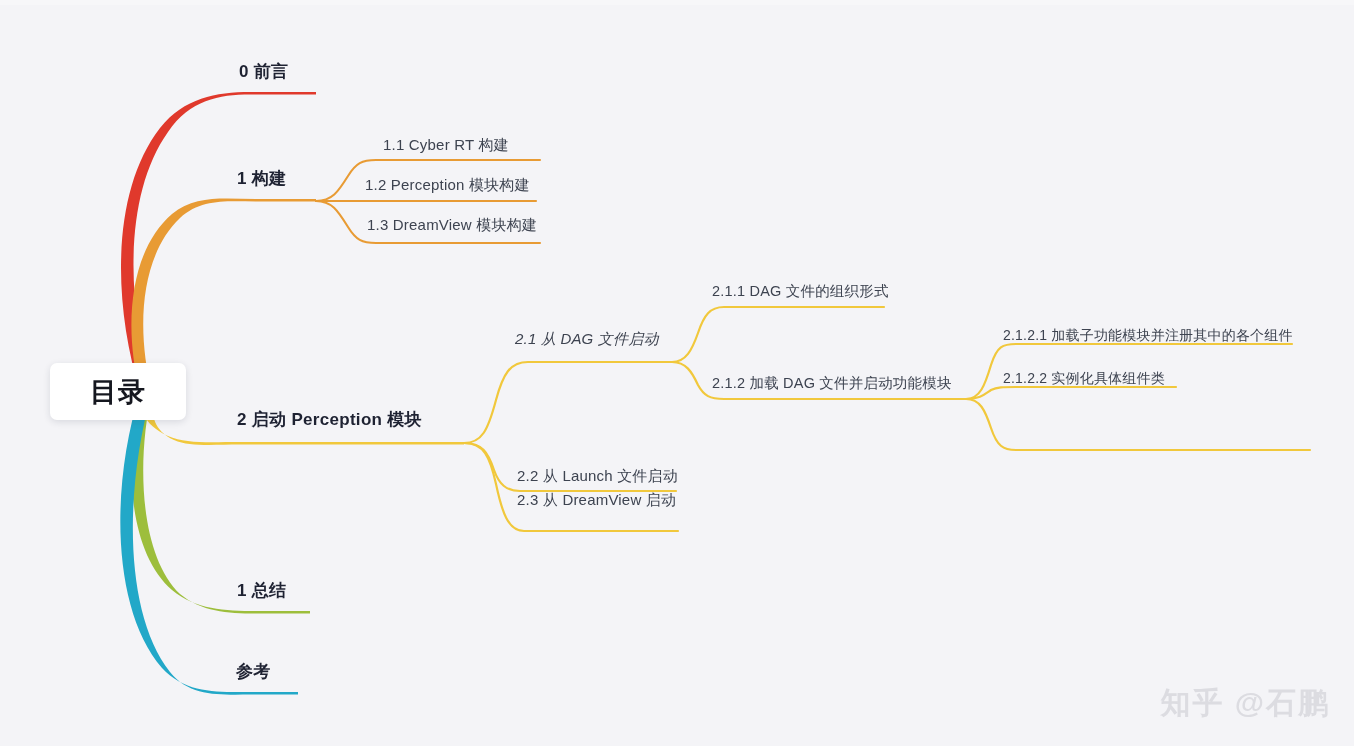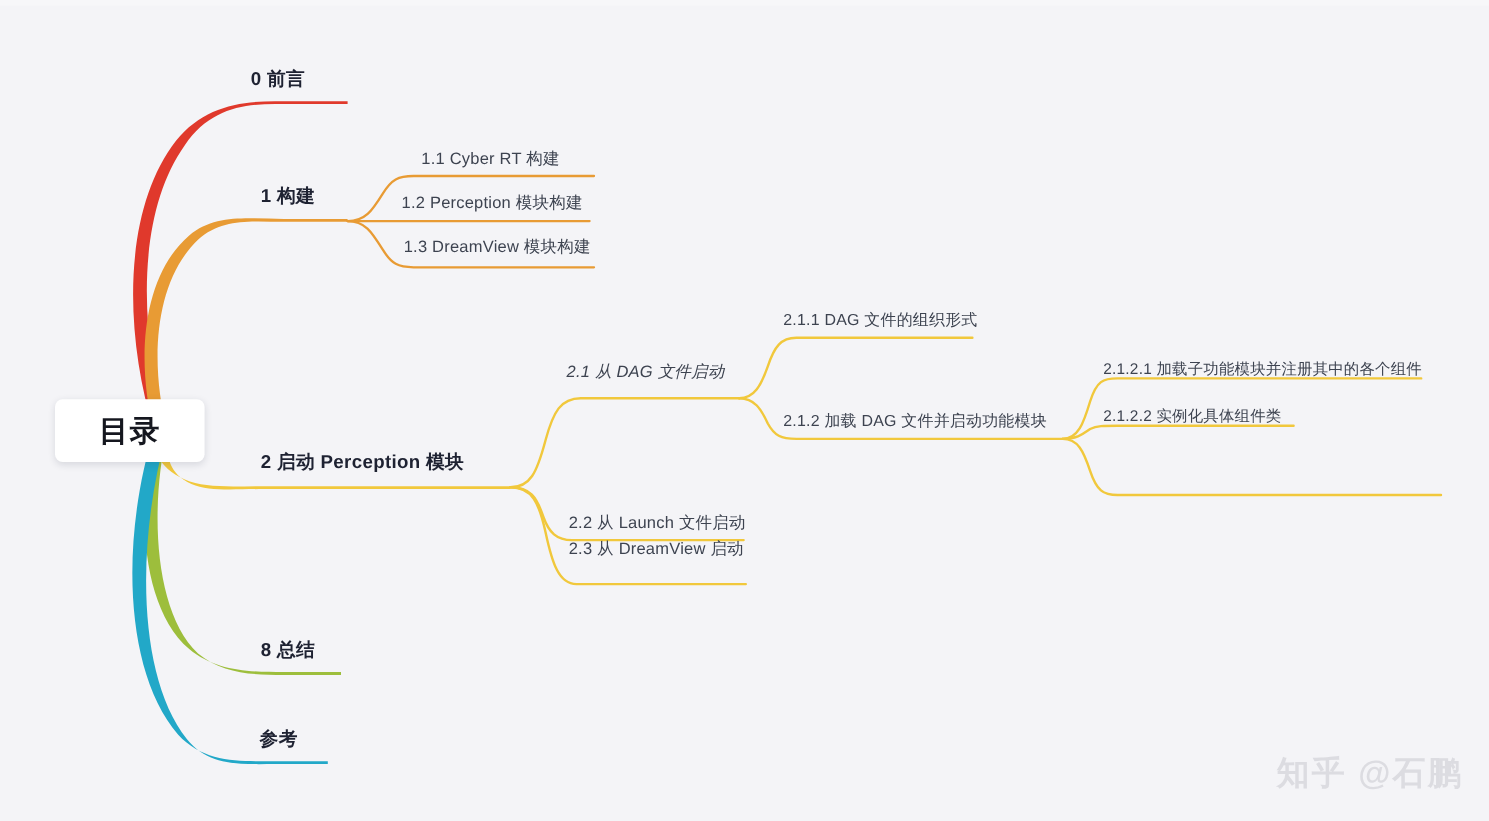--- a/index.html
+++ b/index.html
@@ -173,34 +173,34 @@
       <path d="M 966,399 C 980,399 985,385 991,365 C 997,346 1003,344 1016,344 L 1292,344"></path>
       <path d="M 966,399 C 980,399 985,394 991,390 C 997,387 1003,387 1016,387 L 1176,387"></path>
       <path d="M 966,399 C 980,399 985,410 991,428 C 997,446 1003,450 1016,450 L 1310,450"></path>
     </g>
   </svg>
 
   <div class="root-card" style="left:50px; top:363px; width:136px; height:57px;">
     <span class="root-label">目录</span>
   </div>
 
-  <div class="node lvl1" style="left:228px; top:61px;">
+  <div class="node lvl1" style="left:239px; top:61px;">
     <span>0 前言</span>
   </div>
 
   <div class="node lvl1" style="left:237px; top:168px;">
     <span>1 构建</span>
   </div>
 
   <div class="node lvl1" style="left:237px; top:409px;">
     <span>2 启动 Perception 模块</span>
   </div>
 
   <div class="node lvl1" style="left:237px; top:580px;">
-    <span>8 总结</span>
+    <span>1 总结</span>
   </div>
 
   <div class="node lvl1" style="left:236px; top:661px;">
     <span>参考</span>
   </div>
 
   <div class="node lvl2" style="left:367px; top:135px;margin-left:16px;">
     <span>1.1 Cyber RT 构建</span>
   </div>
 

